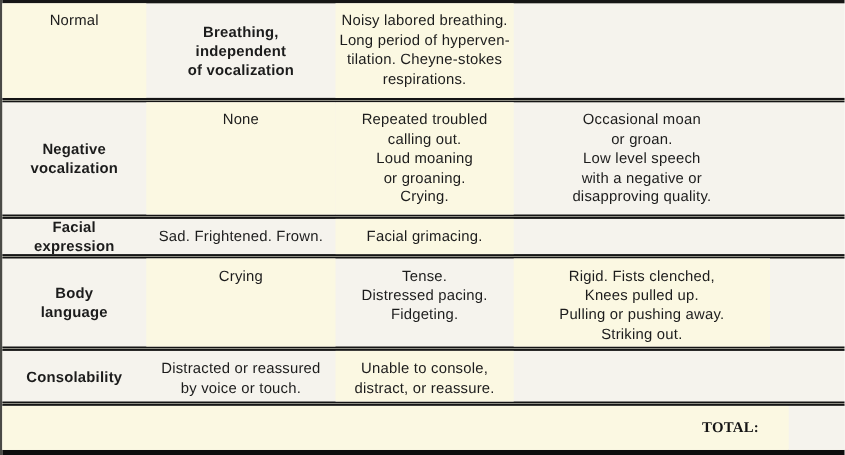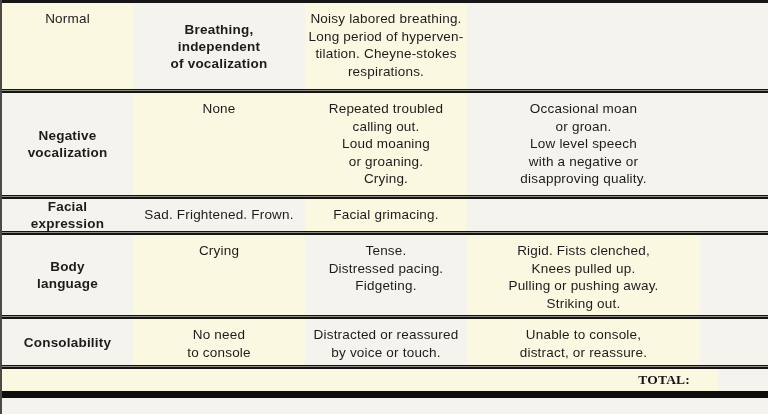--- a/index.html
+++ b/index.html
@@ -24,21 +24,21 @@
   .cream { background:var(--cream,#fbf8e2); }
   .label {
     display:flex; align-items:center; justify-content:center;
     font-weight:bold; font-size:13.5px; line-height:17px;
     text-align:center; white-space:pre-line; letter-spacing:0.2px;
   }
   .content {
     font-size:13.5px; line-height:17.5px; letter-spacing:0.2px;
     text-align:center; padding-top:7px; white-space:pre-line;
   }
-  .total-row { height:22px; display:grid; grid-template-columns:1fr 51px; }
+  .total-row { height:40px; display:grid; grid-template-columns:1fr 51px; }
   .total-cream { position:relative; background:var(--cream,#fbf8e2); }
   .total-tail { background:var(--paper,#f5f3ed); }
   .total-label {
     position:absolute; right:27px; top:50%; transform:translateY(-52%);
     font-family:"Liberation Serif","DejaVu Serif",serif;
     font-weight:bold; font-size:13.5px; letter-spacing:0.2px;
     color:#151515;
   }
 </style>
 </head>
@@ -97,22 +97,20 @@
     <div class="c cream content">Rigid. Fists clenched,
 Knees pulled up.
 Pulling or pushing away.
 Striking out.</div>
     <div class="c content"></div>
   </div>
   <div class="rule"></div>
 
   <div class="row" style="height:46px">
     <div class="c label">Consolability</div>
-    <div class="c cream content">No need
-to console</div>
     <div class="c content">Distracted or reassured
 by voice or touch.</div>
     <div class="c cream content">Unable to console,
 distract, or reassure.</div>
     <div class="c content"></div>
   </div>
   <div class="rule"></div>
 
   <div class="total-row">
     <div class="total-cream">

